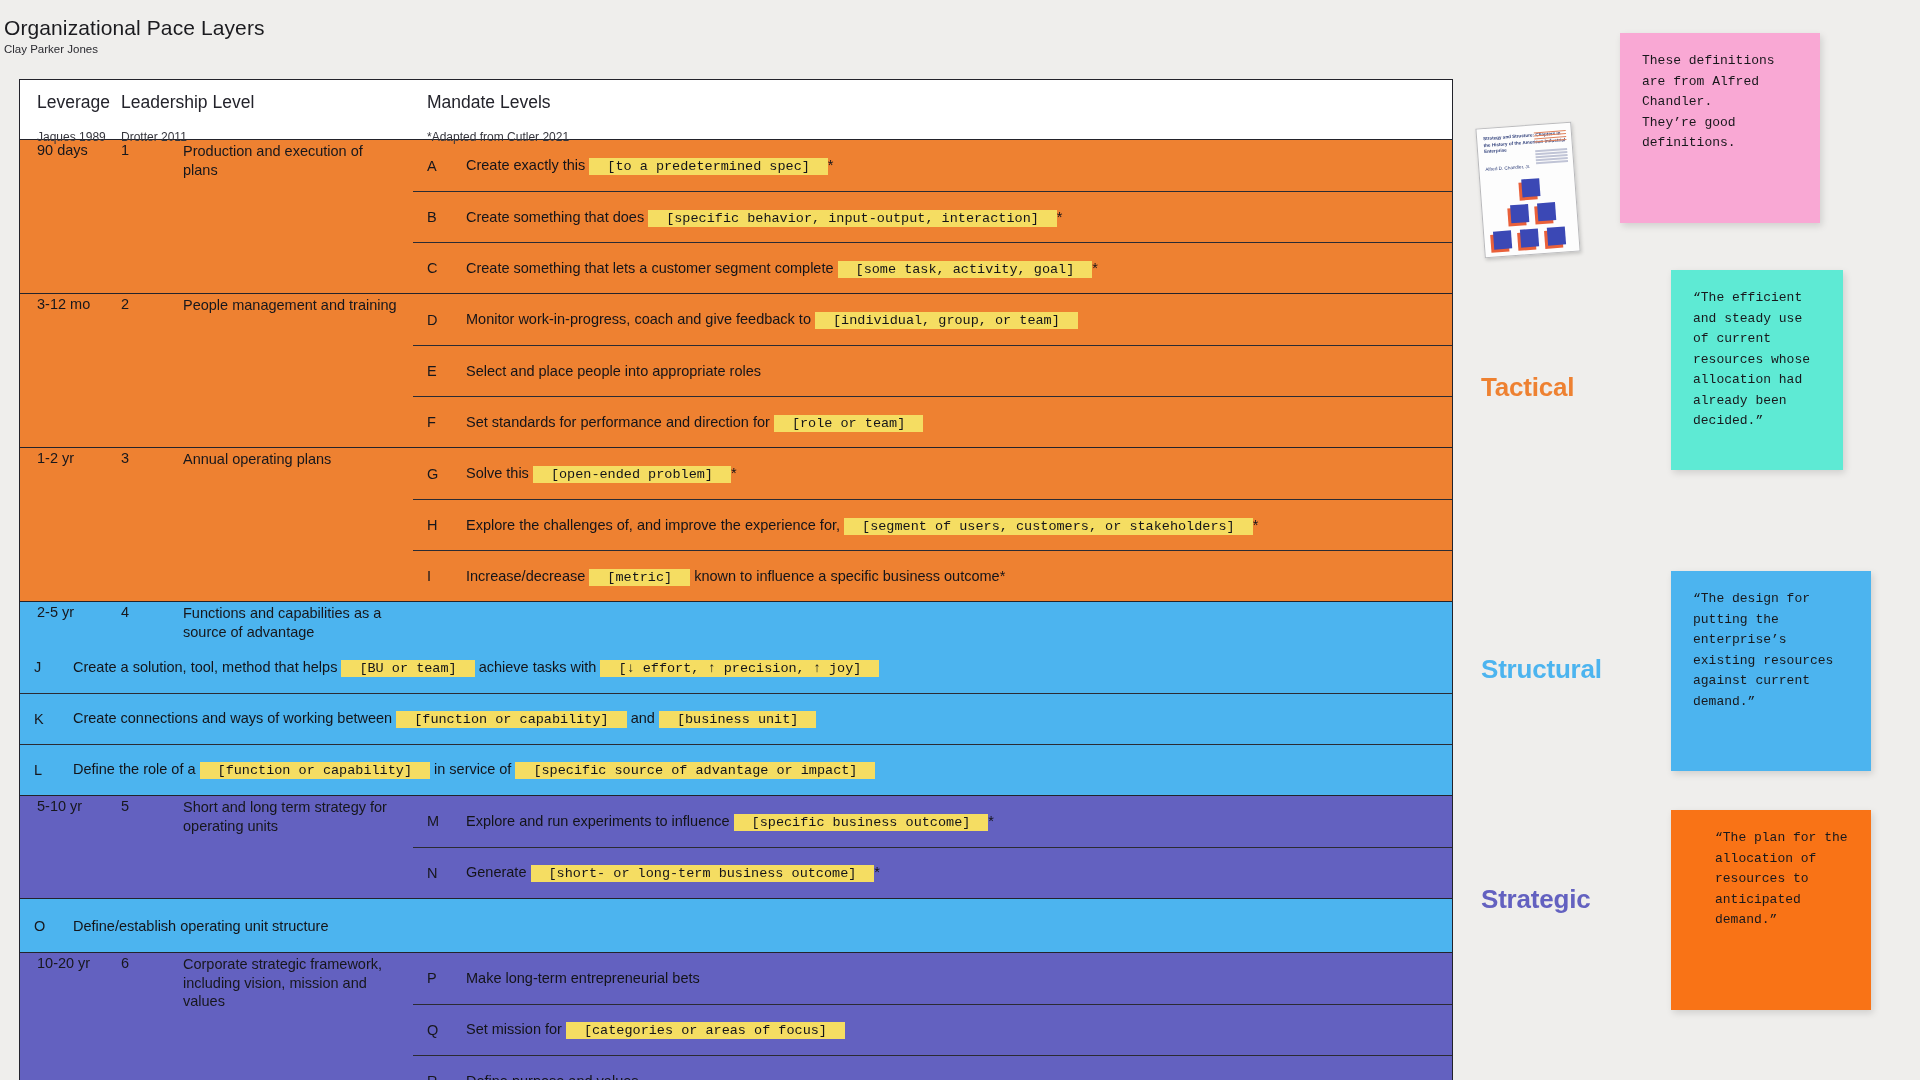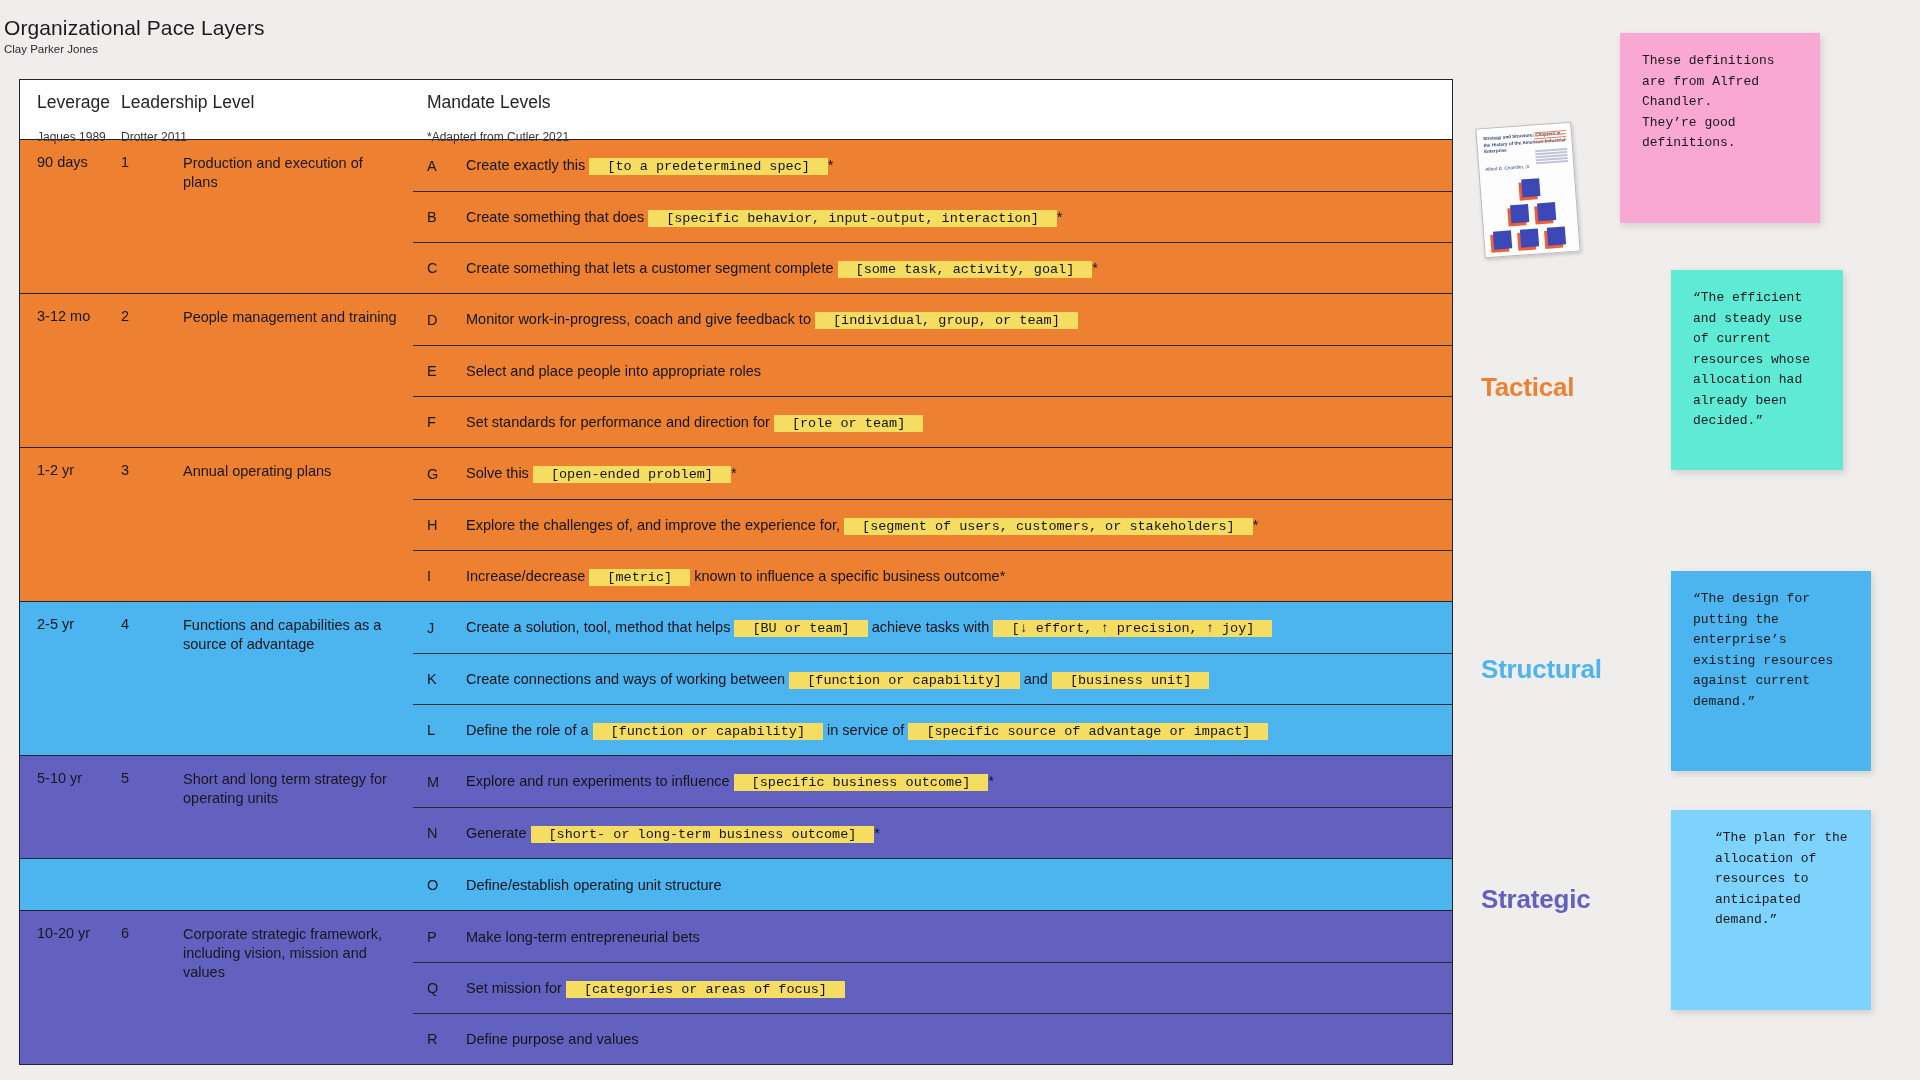--- a/index.html
+++ b/index.html
@@ -25,41 +25,41 @@
   }
   .thead { display: flex; height: 59px; background:#fff; align-items: flex-start; }
   .th { padding-top: 12px; }
   .th .h { font-size: 17.5px; color:#23232b; line-height: 1.15; }
   .th .s { font-size: 12px; color:#35353c; margin-top: 18px; }
   .col-leverage { width: 101px; padding-left: 17px; }
   .col-leadership { width: 230px; }
   .col-mandate  { flex: 1; padding-left: 14px; }
 
   .group { display: flex; border-top: 1.4px solid #23232b; }
-  .gleft { display:flex; flex-shrink:0; padding-top: 14px; }
+  .gleft { display:flex; flex-shrink:0; padding-top: 2px; }
   .g-lev  { width: 101px; padding-left: 17px; font-size: 14.5px; color:#17171c; }
   .g-num  { width: 62px;  font-size: 14.5px; color:#17171c; }
   .g-lead { width: 230px; font-size: 14.5px; color:#17171c; line-height: 1.30; padding-right: 14px; }
   .grows  { flex: 1; display:flex; flex-direction:column; }
 
   .mrow { display:flex; align-items:center; height: 51px; padding-left: 14px; }
   .mrow + .mrow { border-top: 1.2px solid #2b2b33; }
   .mcode { width: 39px; font-size: 14.5px; color:#17171c; flex-shrink:0; }
   .mtext { font-size: 14.5px; color:#141419; white-space: nowrap; }
 
   .ph {
     font-family: "Liberation Mono", monospace;
     font-size: 13.5px;
     background: #f5dd62;
     padding: 1px 18px;
   }
 
   
   .c-orange { background: #ee8131; }
-  .c-blue   { background: #4cb4ef; }
+  .c-blue   { background: #4cb4ef; flex-direction: column; }
   .c-purple { background: #6361c0; }
 
   
   .book {
     position: absolute; left: 1480px; top: 125px;
     width: 96px; height: 130px;
     background: #fdfdfd;
     border: 1px solid #b9b9bb;
     transform: rotate(-4.2deg);
     box-shadow: 1px 2px 4px rgba(0,0,0,.18);
@@ -91,21 +91,21 @@
     font-family: "Liberation Mono", monospace;
     font-size: 13px;
     line-height: 1.58;
     color: #18181c;
     white-space: pre-line;
     box-shadow: 2px 3px 7px rgba(0,0,0,.13);
   }
   .note-yellow { left: 1620px; top: 33px; width: 200px; height: 190px; background:#f9a8d4; }
   .note-orange { left: 1671px; top: 270px; width: 172px; height: 200px; background:#5eead4; }
   .note-blue   { left: 1671px; top: 571px; width: 200px; height: 200px; background:#4cb4ef; }
-  .note-purple { left: 1671px; top: 810px; width: 200px; height: 200px; background:#7dd3fc;padding-left:44px; }
+  .note-purple { left: 1671px; top: 810px; width: 200px; height: 200px; background:#f97316;padding-left:44px; }
 </style>
 </head>
 <body>
 
 <div id="stage">
 
   <div class="title-block">
     <div class="doc-title">Organizational Pace Layers</div>
     <div class="doc-author">Clay Parker Jones</div>
   </div>

